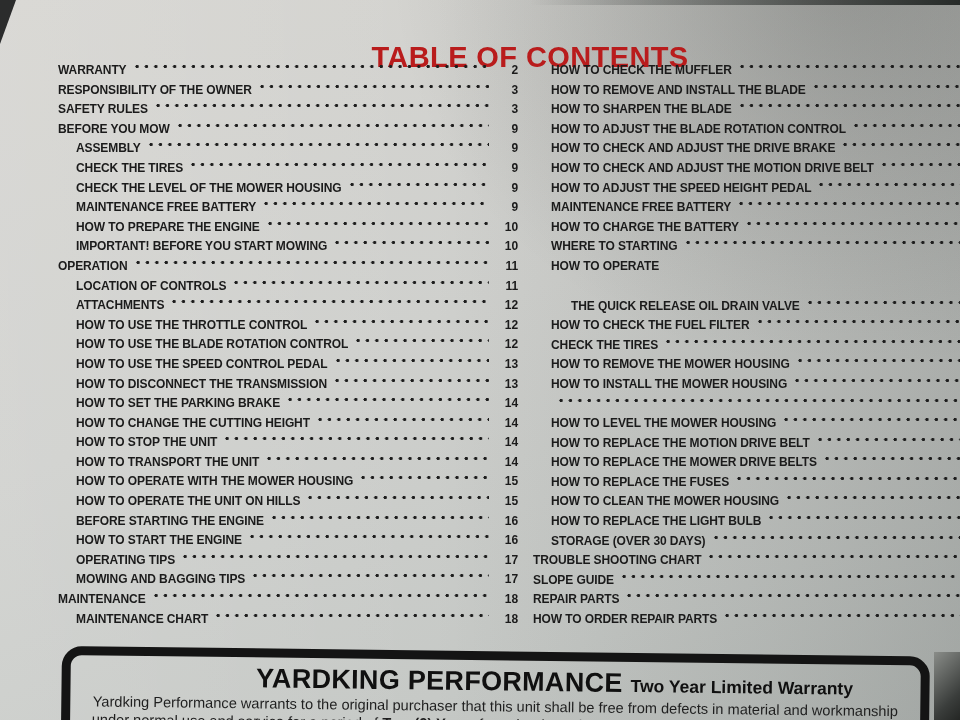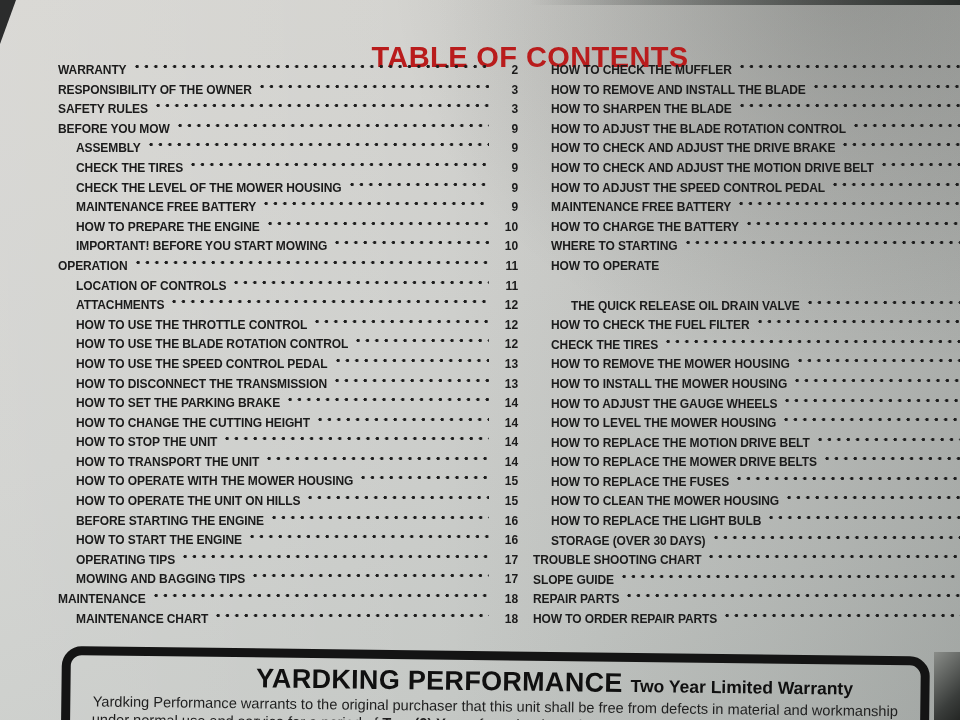--- a/index.html
+++ b/index.html
@@ -247,21 +247,21 @@
     </div>
     <div class="toc-row lvl1">
       <span class="lab">HOW TO CHECK AND ADJUST THE DRIVE BRAKE</span>
       <span class="leader"></span>
     </div>
     <div class="toc-row lvl1">
       <span class="lab">HOW TO CHECK AND ADJUST THE MOTION DRIVE BELT</span>
       <span class="leader"></span>
     </div>
     <div class="toc-row lvl1">
-      <span class="lab">HOW TO ADJUST THE SPEED CONTROL PEDAL</span>
+      <span class="lab">HOW TO ADJUST THE SPEED HEIGHT PEDAL</span>
       <span class="leader"></span>
     </div>
     <div class="toc-row lvl1">
       <span class="lab">MAINTENANCE FREE BATTERY</span>
       <span class="leader"></span>
     </div>
     <div class="toc-row lvl1">
       <span class="lab">HOW TO CHARGE THE BATTERY</span>
       <span class="leader"></span>
     </div>
@@ -286,21 +286,20 @@
     </div>
     <div class="toc-row lvl1">
       <span class="lab">HOW TO REMOVE THE MOWER HOUSING</span>
       <span class="leader"></span>
     </div>
     <div class="toc-row lvl1">
       <span class="lab">HOW TO INSTALL THE MOWER HOUSING</span>
       <span class="leader"></span>
     </div>
     <div class="toc-row lvl1">
-      <span class="lab">HOW TO ADJUST THE GAUGE WHEELS</span>
       <span class="leader"></span>
     </div>
     <div class="toc-row lvl1">
       <span class="lab">HOW TO LEVEL THE MOWER HOUSING</span>
       <span class="leader"></span>
     </div>
     <div class="toc-row lvl1">
       <span class="lab">HOW TO REPLACE THE MOTION DRIVE BELT</span>
       <span class="leader"></span>
     </div>

